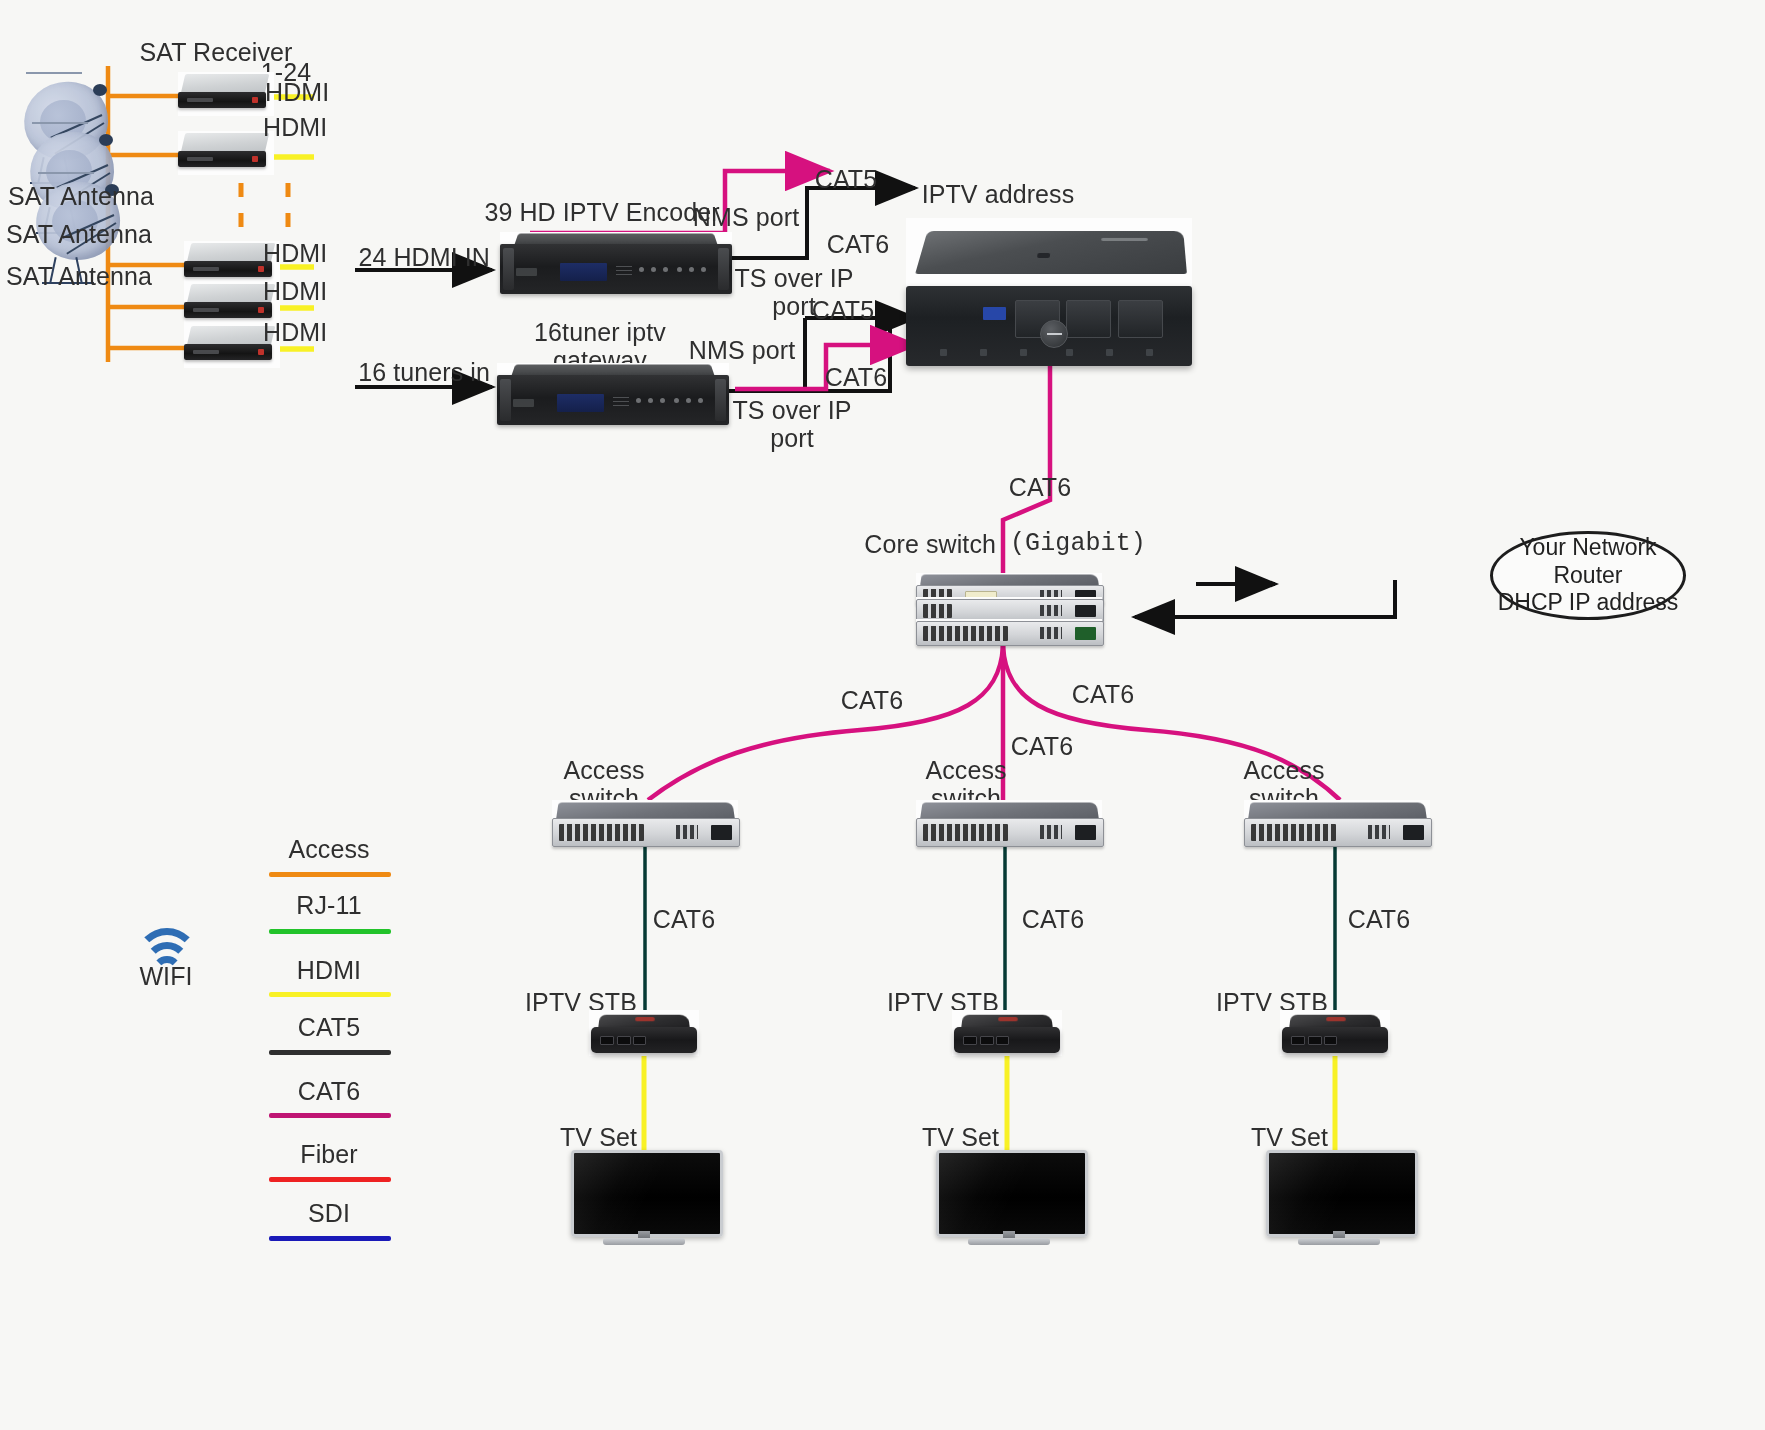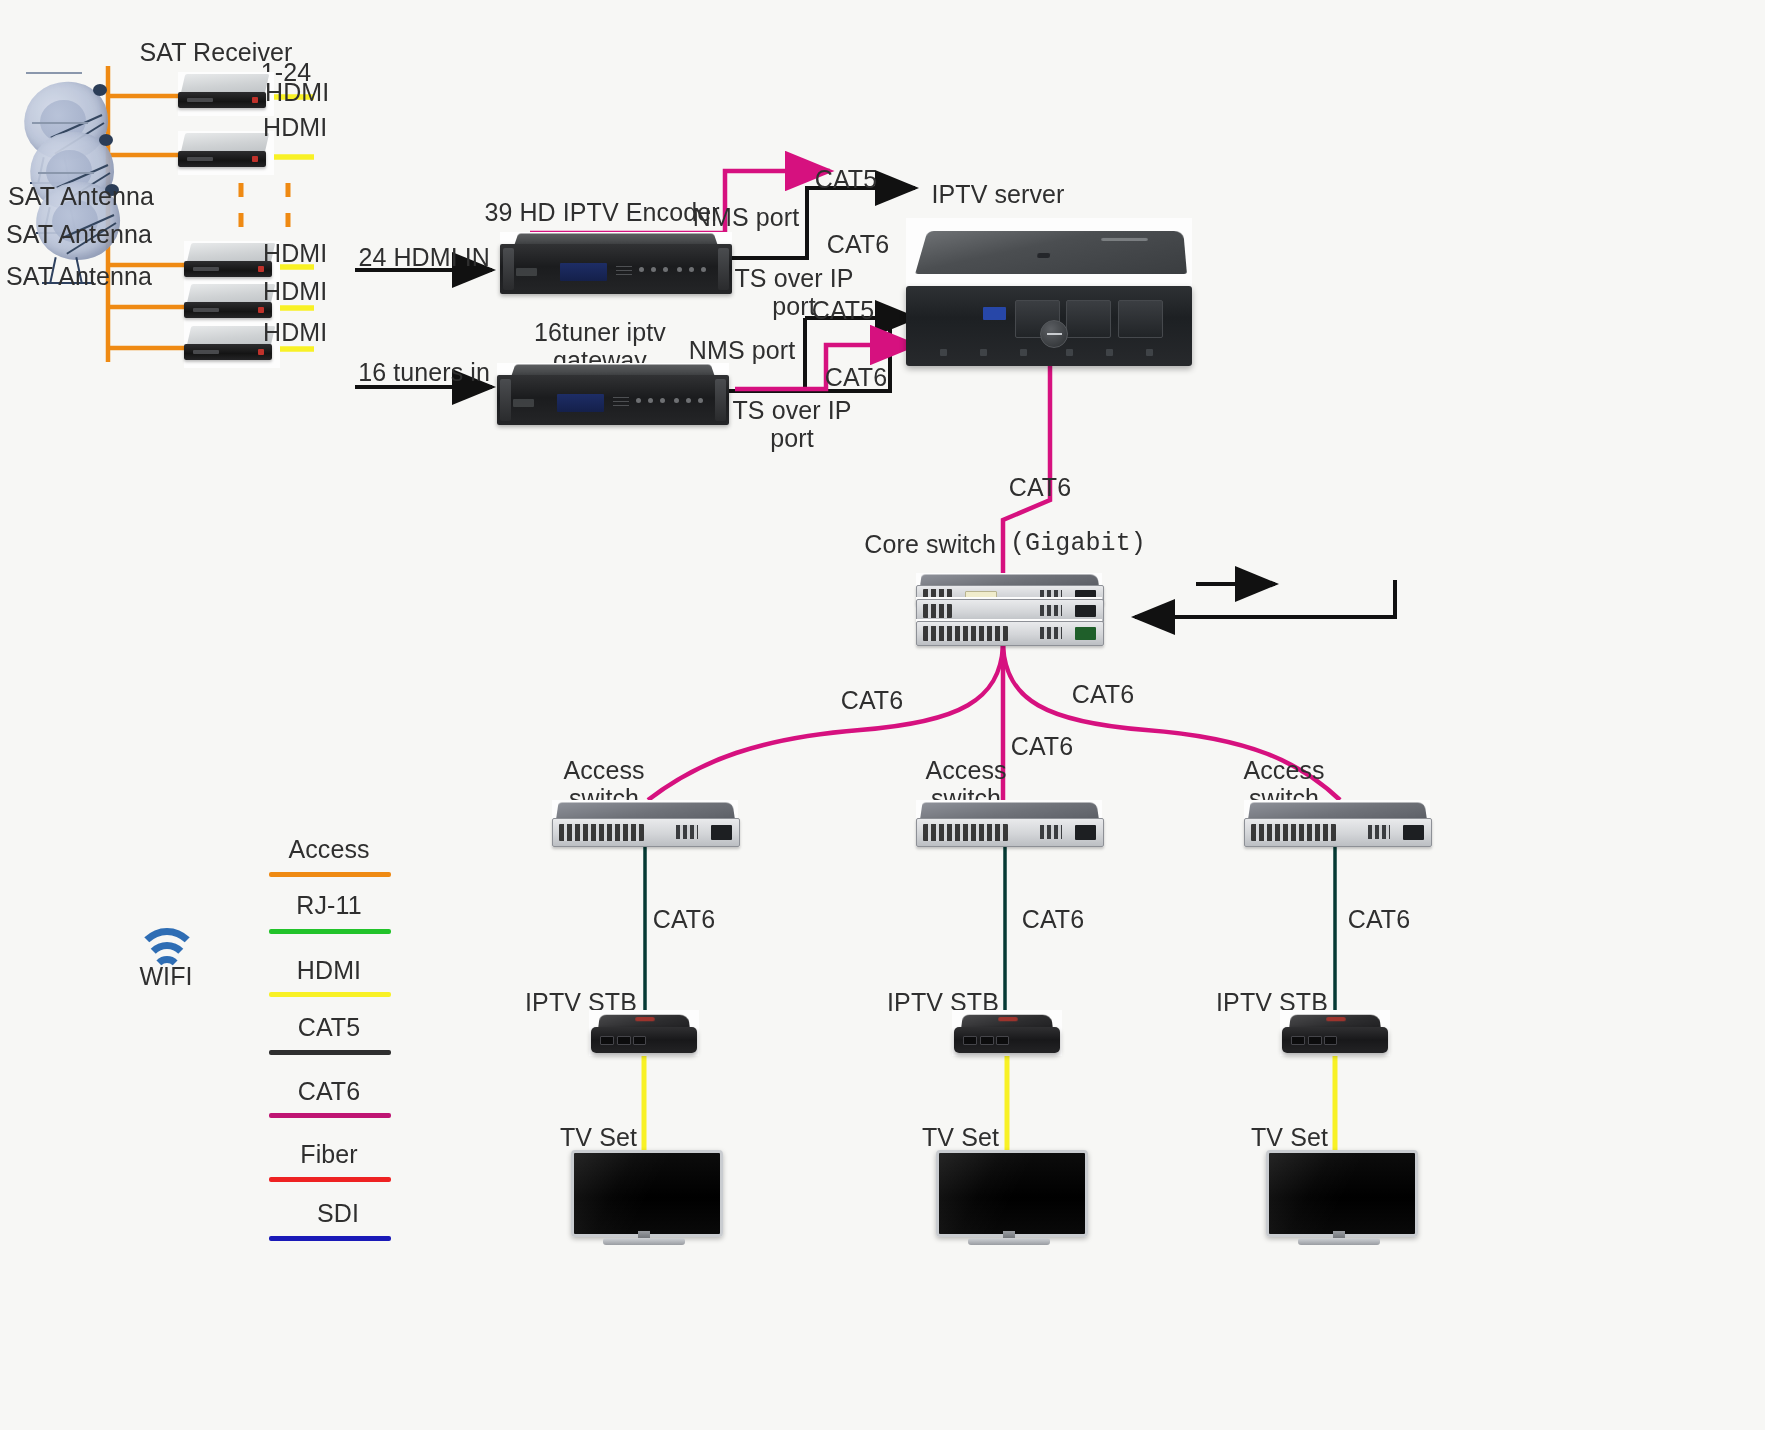--- a/index.html
+++ b/index.html
@@ -490,21 +490,21 @@
       </div>
     </div>
   </div>
 
   <span class="lbl c" style="left:742px; top:336px;">NMS port</span>
   <span class="lbl c" style="left:843px; top:296px;">CAT5</span>
   <span class="lbl c" style="left:792px; top:396px;">TS over IP
 port</span>
   <span class="lbl c" style="left:856px; top:363px;">CAT6</span>
 
-  <span class="lbl c" style="left:998px; top:180px;">IPTV server</span>
+  <span class="lbl c" style="left:998px; top:180px;">IPTV address</span>
 
   <div class="server" style="left:906px; top:218px; width:286px; height:148px;">
     <div class="lid"></div>
     <div class="face">
       <div class="vga"></div>
       <div class="bay" style="left:38%; width:15%;"></div>
       <div class="bay" style="left:56%; width:15%;"></div>
       <div class="bay" style="left:74%; width:15%;"></div>
       <div class="knob"></div>
       <div class="led" style="left:12%"></div>
@@ -540,20 +540,23 @@
     </div>
     <div class="switch" style="left:0; top:46px; width:186px; height:27px;">
       <div class="face" style="top:6%; height:88%;">
         <div class="ports" style="width:46%;"></div>
         <div class="sfp"></div>
         <div class="badge green"></div>
       </div>
     </div>
   </div>
 
+  <div class="ellipse" style="left:1490px; top:531px; width:190px; height:83px;">Your Network
+Router
+DHCP IP address</div>
 
   <span class="lbl c" style="left:872px; top:686px;">CAT6</span>
   <span class="lbl c" style="left:1042px; top:732px;">CAT6</span>
   <span class="lbl c" style="left:1103px; top:680px;">CAT6</span>
 
   <span class="lbl c" style="left:604px; top:756px;">Access
 switch</span>
   <div class="switch" style="left:552px; top:800px; width:186px; height:45px;">
     <div class="lid"></div>
     <div class="face">
@@ -651,16 +654,16 @@
 
   <span class="lbl c" style="left:329px; top:1013px;">CAT5</span>
   <div class="swatch" style="left:269px; top:1050px; width:122px; background:#2f2f2f;"></div>
 
   <span class="lbl c" style="left:329px; top:1077px;">CAT6</span>
   <div class="swatch" style="left:269px; top:1113px; width:122px; background:#bf1573;"></div>
 
   <span class="lbl c" style="left:329px; top:1140px;">Fiber</span>
   <div class="swatch" style="left:269px; top:1177px; width:122px; background:#ee2222;"></div>
 
-  <span class="lbl c" style="left:338px; top:1199px;">SDI</span>
+  <span class="lbl c" style="left:329px; top:1199px;">SDI</span>
   <div class="swatch" style="left:269px; top:1236px; width:122px; background:#1a1ab8;"></div>
 
 </div>
 
 </body></html>

